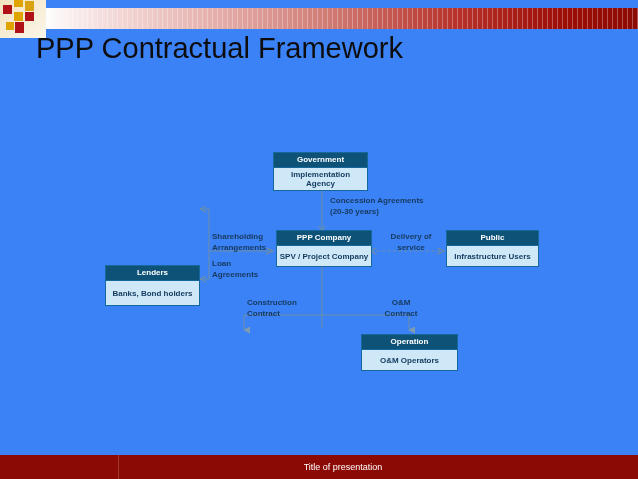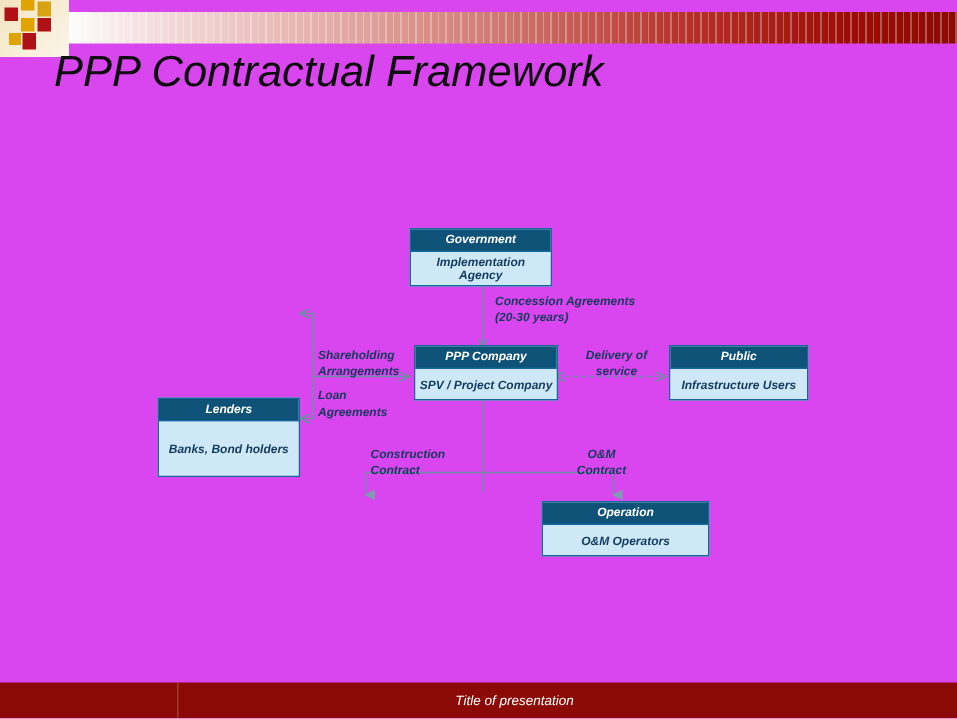--- a/index.html
+++ b/index.html
@@ -8,23 +8,22 @@
     padding: 0;
     background: #ffffff;
   }
   body {
     font-family: "Liberation Sans", sans-serif;
   }
   #slide {
     position: relative;
     width: 638px;
     height: 479px;
-    background: #d946ef;
+    background: #3b82f6;
     overflow: hidden;
-    font-style: italic;
   }
 
   
   .top-band {
     position: absolute;
     left: 42px;
     top: 8px;
     width: 596px;
     height: 21px;
     background: linear-gradient(to right,
@@ -118,32 +117,32 @@
   }
 
   
   #node-government { left: 273px; top: 22px; width: 95px; }
   #node-government .bdy { height: 22px; }
 
   #node-sponsors { left: 105px; top: 63px; width: 95px; }
   #node-sponsors .bdy { height: 26px; }
 
   #node-lenders { left: 105px; top: 135px; width: 95px; }
-  #node-lenders .bdy { height: 36px; }
+  #node-lenders .bdy { height: 24px; }
 
   #node-ppp { left: 276px; top: 100px; width: 96px; }
   #node-ppp .bdy { height: 20px; }
 
   #node-public { left: 446px; top: 100px; width: 93px; }
   #node-public .bdy { height: 20px; }
 
   #node-design { left: 196px; top: 204px; width: 97px; }
   #node-design .bdy { height: 20px; }
 
-  #node-operation { left: 361px; top: 204px; width: 112px; }
+  #node-operation { left: 361px; top: 204px; width: 97px; }
   #node-operation .bdy { height: 20px; }
 
   
   .edge-label {
     position: absolute;
     font-size: 8px;
     font-weight: bold;
     color: #16395c;
     line-height: 11px;
     white-space: pre-line;

